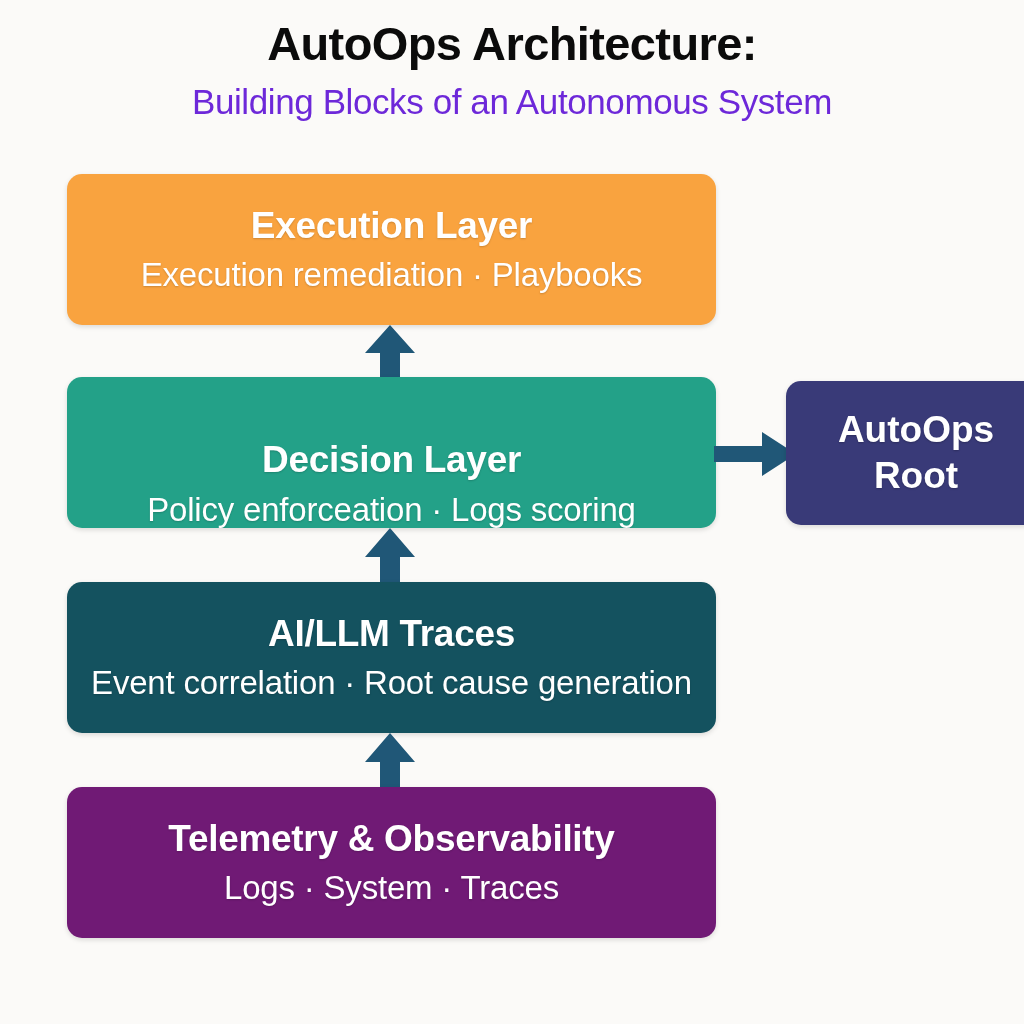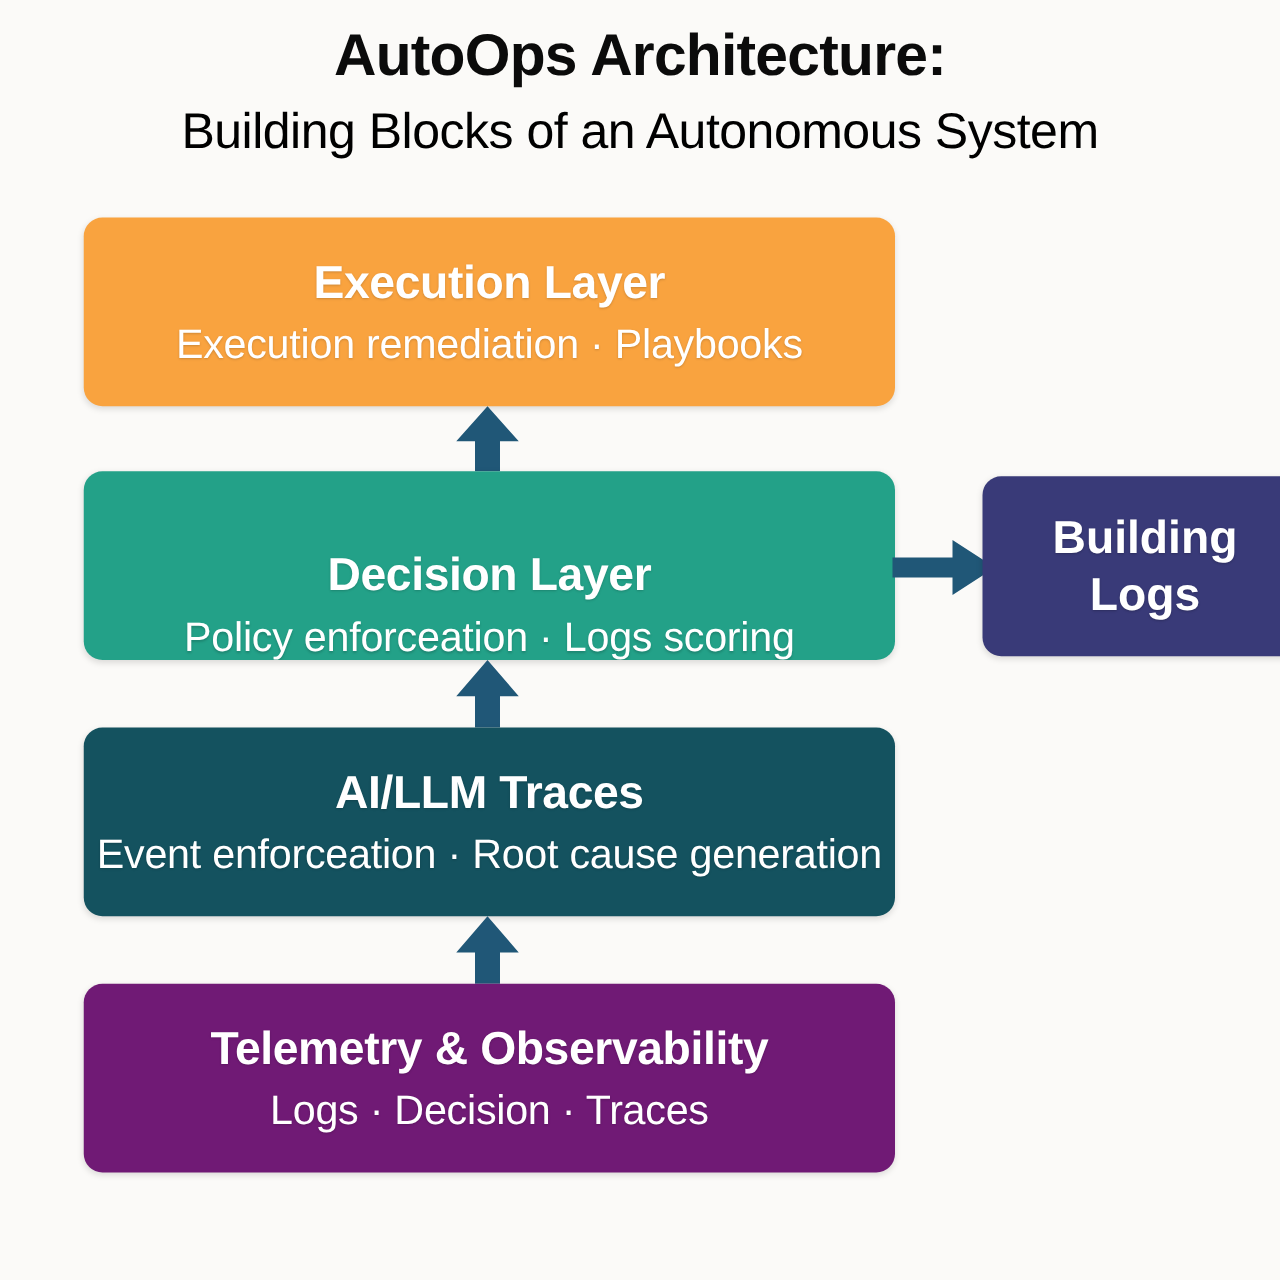--- a/index.html
+++ b/index.html
@@ -32,23 +32,23 @@
   }
   .title-main {
     font-size: 47px;
     font-weight: bold;
     color: #0b0b0b;
     letter-spacing: -0.6px;
     line-height: 1.18;
     white-space: nowrap;
   }
   .title-sub {
-    font-size: 40px;
+    font-size: 35px;
     font-weight: 400;
-    color: #000000;
+    color: #6d28d9;
     letter-spacing: -0.4px;
     line-height: 1.2;
     margin-top: 10px;
     white-space: nowrap;
   }
 
   
   .layer-box {
     position: absolute;
     left: 67px;
@@ -162,39 +162,39 @@
     <div class="layer-sub">Policy enforceation · Logs scoring</div>
   </div>
 
   <div id="arrow-decision-to-feedback">
     <svg viewBox="0 0 82 44" preserveAspectRatio="none">
       <polygon points="0,14 48,14 48,0 82,22 48,44 48,30 0,30" fill="#205777"></polygon>
     </svg>
   </div>
 
   <div id="box-feedback">
-    <div class="fb-line">Building</div>
-    <div class="fb-line">Logs</div>
+    <div class="fb-line">AutoOps</div>
+    <div class="fb-line">Root</div>
   </div>
 
   <div class="arrow-up" id="arrow-aillm-to-decision">
     <svg viewBox="0 0 60 54" preserveAspectRatio="none">
       <polygon points="30,0 55,29 40,29 40,54 20,54 20,29 5,29" fill="#205777"></polygon>
     </svg>
   </div>
 
   <div class="layer-box" id="box-aillm">
     <div class="layer-title">AI/LLM Traces</div>
-    <div class="layer-sub">Event enforceation · Root cause generation</div>
+    <div class="layer-sub">Event correlation · Root cause generation</div>
   </div>
 
   <div class="arrow-up" id="arrow-telemetry-to-aillm">
     <svg viewBox="0 0 60 54" preserveAspectRatio="none">
       <polygon points="30,0 55,29 40,29 40,54 20,54 20,29 5,29" fill="#205777"></polygon>
     </svg>
   </div>
 
   <div class="layer-box" id="box-telemetry">
     <div class="layer-title">Telemetry &amp; Observability</div>
-    <div class="layer-sub">Logs · Decision · Traces</div>
+    <div class="layer-sub">Logs · System · Traces</div>
   </div>
 
 </div>
 
 </body></html>

